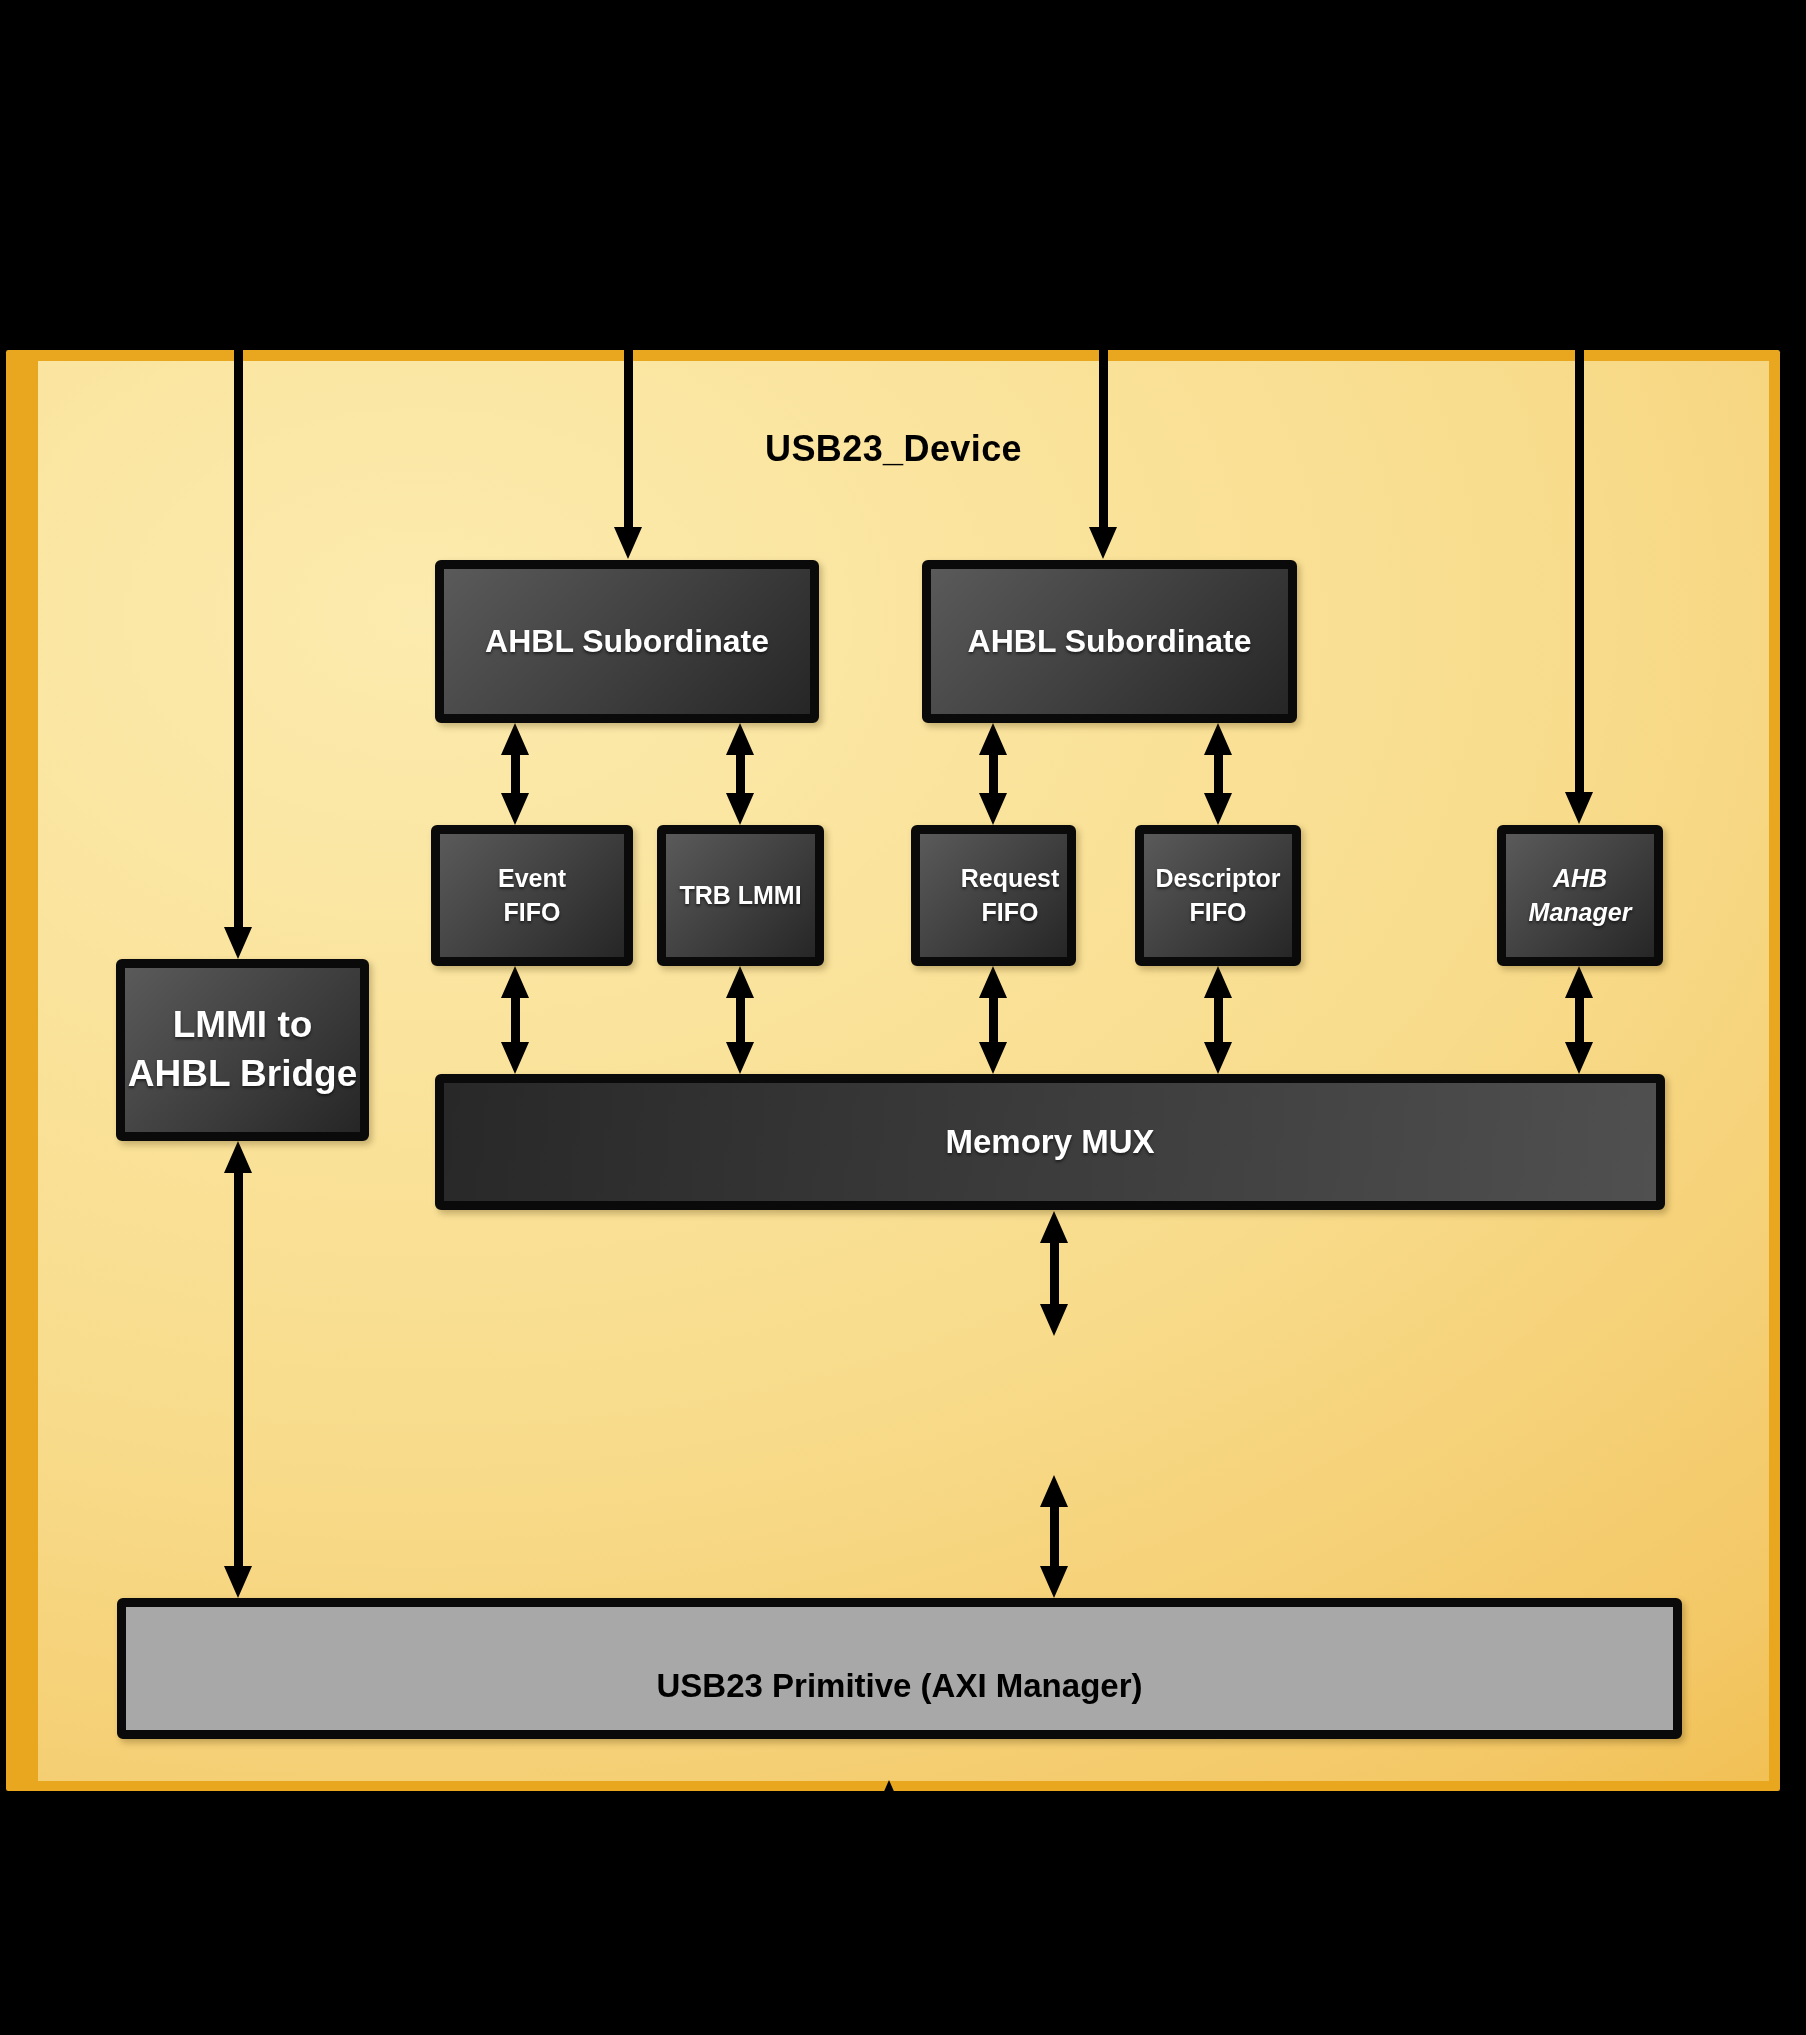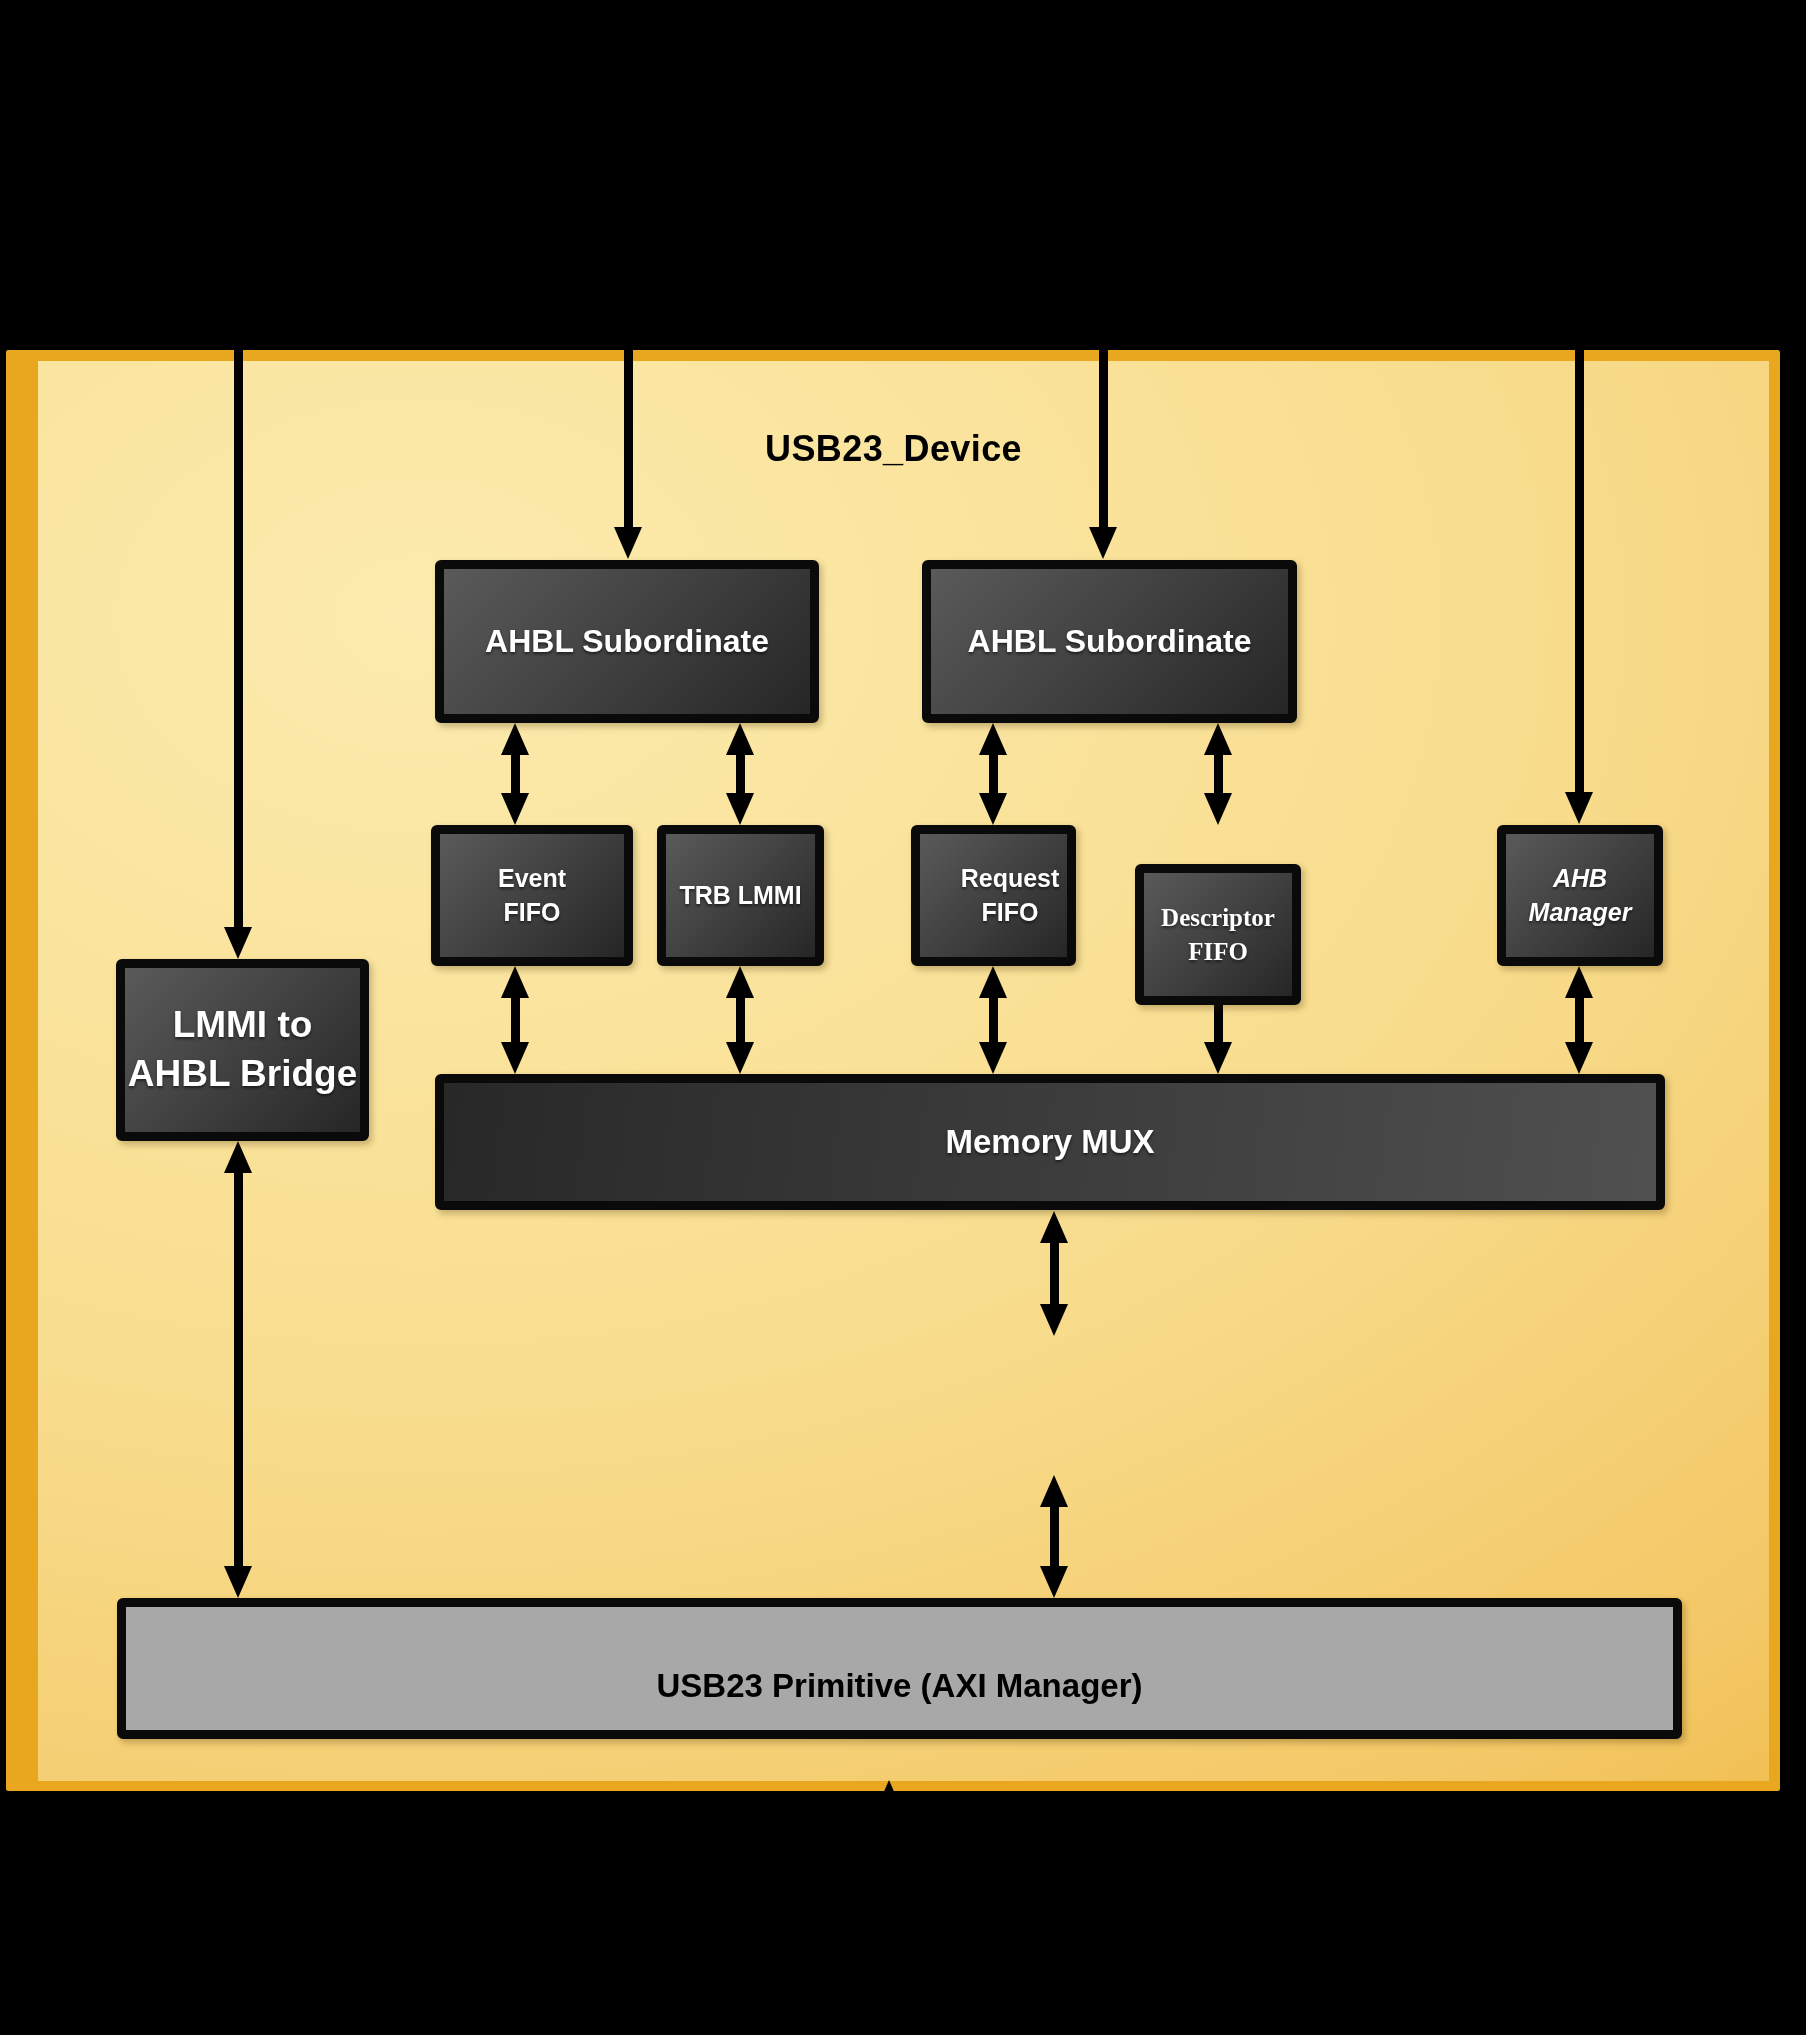--- a/index.html
+++ b/index.html
@@ -64,21 +64,21 @@
   .fill-gray{background:var(--primitive-fill);}
   .fill-gray .label{color:var(--primitive-text);text-shadow:none;margin-top:35px;}
 
   #block-ahbl-subordinate-1{left:435px;top:560px;width:384px;height:163px;}
   #block-ahbl-subordinate-2{left:922px;top:560px;width:375px;height:163px;}
   #block-ahbl-subordinate-1 .label,#block-ahbl-subordinate-2 .label{font-size:32px;}
 
   #block-event-fifo{left:431px;top:825px;width:202px;height:141px;}
   #block-trb-fifo{left:657px;top:825px;width:167px;height:141px;}
   #block-request-fifo{left:911px;top:825px;width:165px;height:141px;padding-left:33px;}
-  #block-descriptor-fifo{left:1135px;top:864px;width:166px;height:141px;font-family:Liberation Serif, serif;}
+  #block-descriptor-fifo{left:1135px;top:825px;width:166px;height:141px;}
   #block-ahb-manager{left:1497px;top:825px;width:166px;height:141px;font-style:italic;}
   #block-event-fifo .label,#block-trb-fifo .label,#block-request-fifo .label,
   #block-descriptor-fifo .label,#block-ahb-manager .label{font-size:25px;line-height:1.35;}
 
   #block-lmmi-bridge{left:116px;top:959px;width:253px;height:182px;}
   #block-lmmi-bridge .label{font-size:37px;}
 
   #block-memory-mux{left:435px;top:1074px;width:1230px;height:136px;}
   #block-axi-subordinate{left:435px;top:1335px;width:1230px;height:140px;}
   #block-memory-mux .label,#block-axi-subordinate .label{font-size:33px;}

